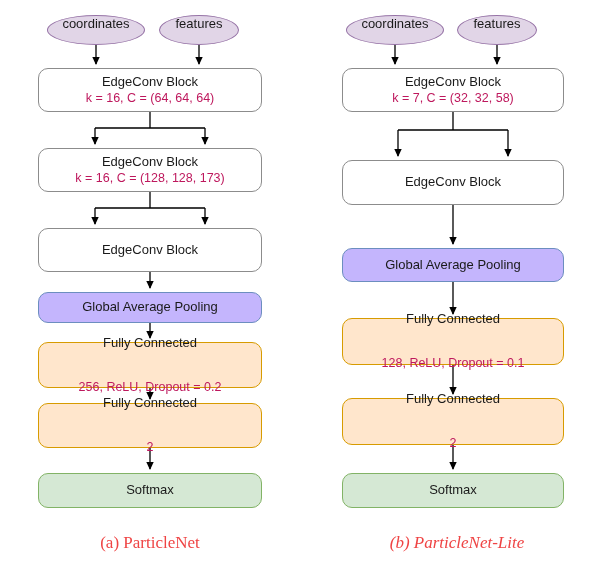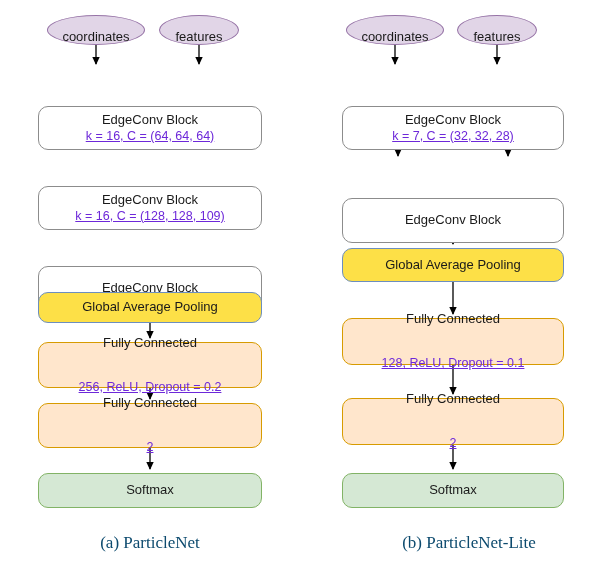--- a/index.html
+++ b/index.html
@@ -24,45 +24,45 @@
     border: 1px solid #8c8c8c;
     border-radius: 10px;
     display: flex;
     flex-direction: column;
     align-items: center;
     justify-content: center;
     text-align: center;
     z-index: 2;
     background: #ffffff;
   }
-  .edgeconv { background: #ffffff; border-color: #8c8c8c; margin-top: 38px; }
-  .pooling  { background: #fde047; border-color: #6c8ebf; text-align: right; }
+  .edgeconv { background: #ffffff; border-color: #8c8c8c; }
+  .pooling  { background: #c4b5fd; border-color: #6c8ebf; text-align: right; }
   .fc       { background: #ffe6cc; border-color: #d79b00; gap: 28px; }
   .softmax  { background: #d5e8d4; border-color: #82b366; }
   .ellipse {
     position: absolute;
     box-sizing: border-box;
     background: #e1d5e7;
     border: 1px solid #9673a6;
     border-radius: 50%;
     display: flex;
-    align-items: flex-end;
+    align-items: flex-start;
     justify-content: center;
     z-index: 2;
     font-size: 13px;
     color: #1a1a1a;
   }
   .title    { font-size: 13px; color: #1a1a1a; line-height: 1.3; }
-  .subtitle { font-size: 12.5px; color: #6d28d9; line-height: 1.25; text-decoration: underline; }
+  .subtitle { font-size: 12.5px; color: #be185d; line-height: 1.25; }
   .caption {
     position: absolute;
     text-align: center;
     font-family: "Liberation Serif", "DejaVu Serif", serif;
     font-size: 17px;
-    color: #0c4a6e;
+    color: #ef4444;
     z-index: 2;
   }
 </style>
 </head>
 <body>
 
 <div id="figure">
 
   <svg id="arrows" viewBox="0 0 612 586" xmlns="http://www.w3.org/2000/svg">
     <defs>
@@ -104,21 +104,21 @@
     <span>features</span>
   </div>
 
   <div class="node edgeconv" style="left:38px; top:68px; width:224px; height:44px;">
     <div class="title">EdgeConv Block</div>
     <div class="subtitle">k = 16, C = (64, 64, 64)</div>
   </div>
 
   <div class="node edgeconv" style="left:38px; top:148px; width:224px; height:44px;">
     <div class="title">EdgeConv Block</div>
-    <div class="subtitle">k = 16, C = (128, 128, 109)</div>
+    <div class="subtitle">k = 16, C = (128, 128, 173)</div>
   </div>
 
   <div class="node edgeconv" style="left:38px; top:228px; width:224px; height:44px;">
     <div class="title">EdgeConv Block</div>
   </div>
 
   <div class="node pooling" style="left:38px; top:292px; width:224px; height:31px;">
     <div class="title">Global Average Pooling</div>
   </div>
 
@@ -140,21 +140,21 @@
 
   <div class="ellipse" style="left:346px; top:15px; width:98px; height:30px;">
     <span>coordinates</span>
   </div>
   <div class="ellipse" style="left:457px; top:15px; width:80px; height:30px;">
     <span>features</span>
   </div>
 
   <div class="node edgeconv" style="left:342px; top:68px; width:222px; height:44px;">
     <div class="title">EdgeConv Block</div>
-    <div class="subtitle">k = 7, C = (32, 32, 28)</div>
+    <div class="subtitle">k = 7, C = (32, 32, 58)</div>
   </div>
 
   <div class="node edgeconv" style="left:342px; top:160px; width:222px; height:45px;">
     <div class="title">EdgeConv Block</div>
   </div>
 
   <div class="node pooling" style="left:342px; top:248px; width:222px; height:34px;">
     <div class="title">Global Average Pooling</div>
   </div>
 
@@ -165,15 +165,15 @@
 
   <div class="node fc" style="left:342px; top:398px; width:222px; height:47px;">
     <div class="title">Fully Connected</div>
     <div class="subtitle">2</div>
   </div>
 
   <div class="node softmax" style="left:342px; top:473px; width:222px; height:35px;">
     <div class="title">Softmax</div>
   </div>
 
-  <div class="caption" style="left:358px; top:533px; width:222px;">(b) ParticleNet-Lite</div>
+  <div class="caption" style="left:346px; top:533px; width:222px;font-style:italic;">(b) ParticleNet-Lite</div>
 
 </div>
 
 </body></html>

